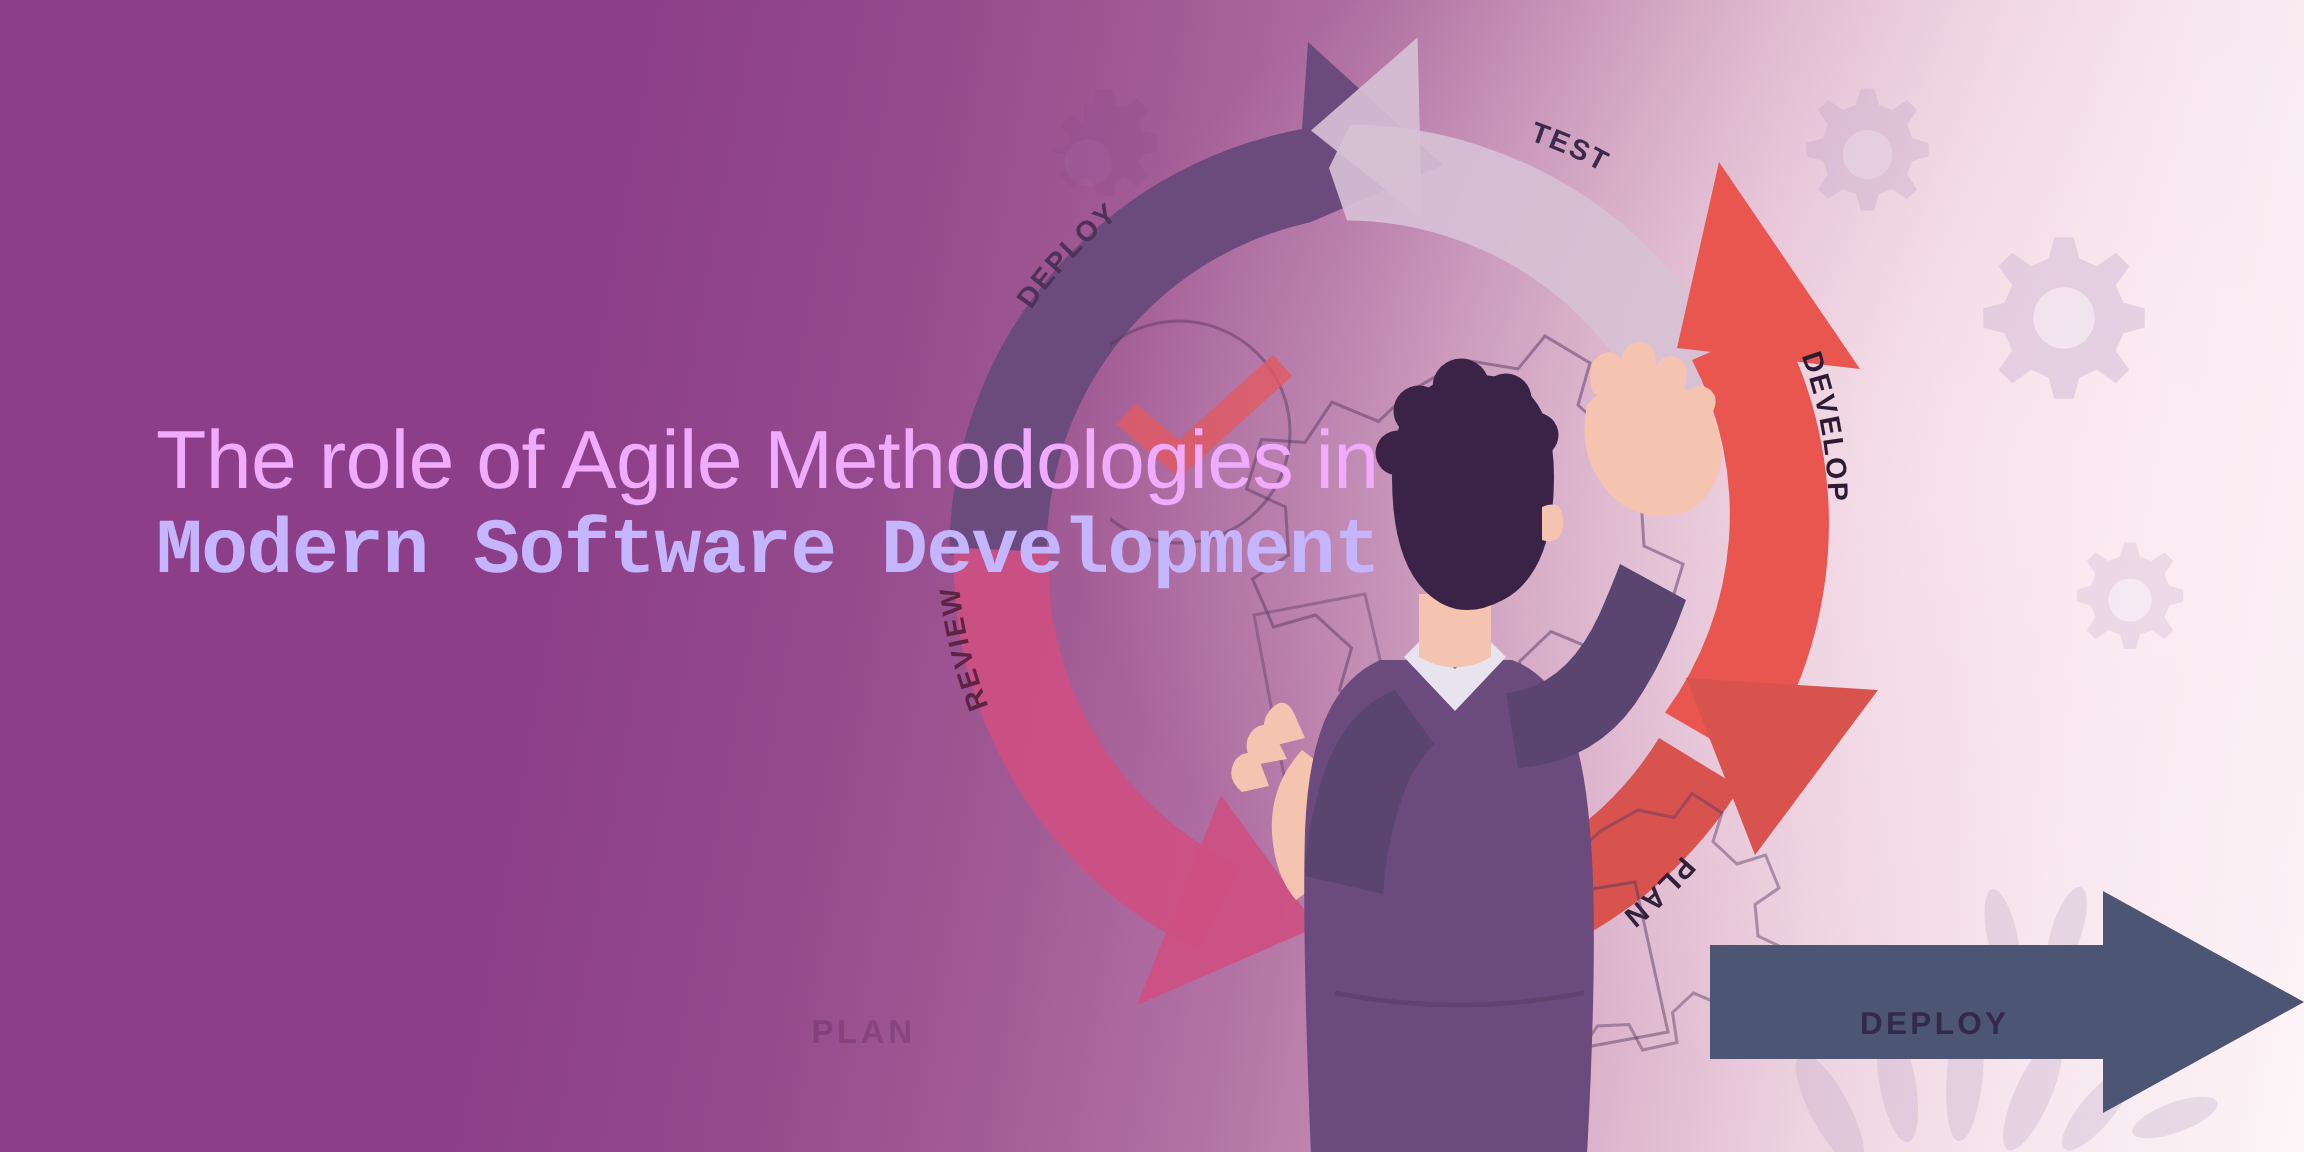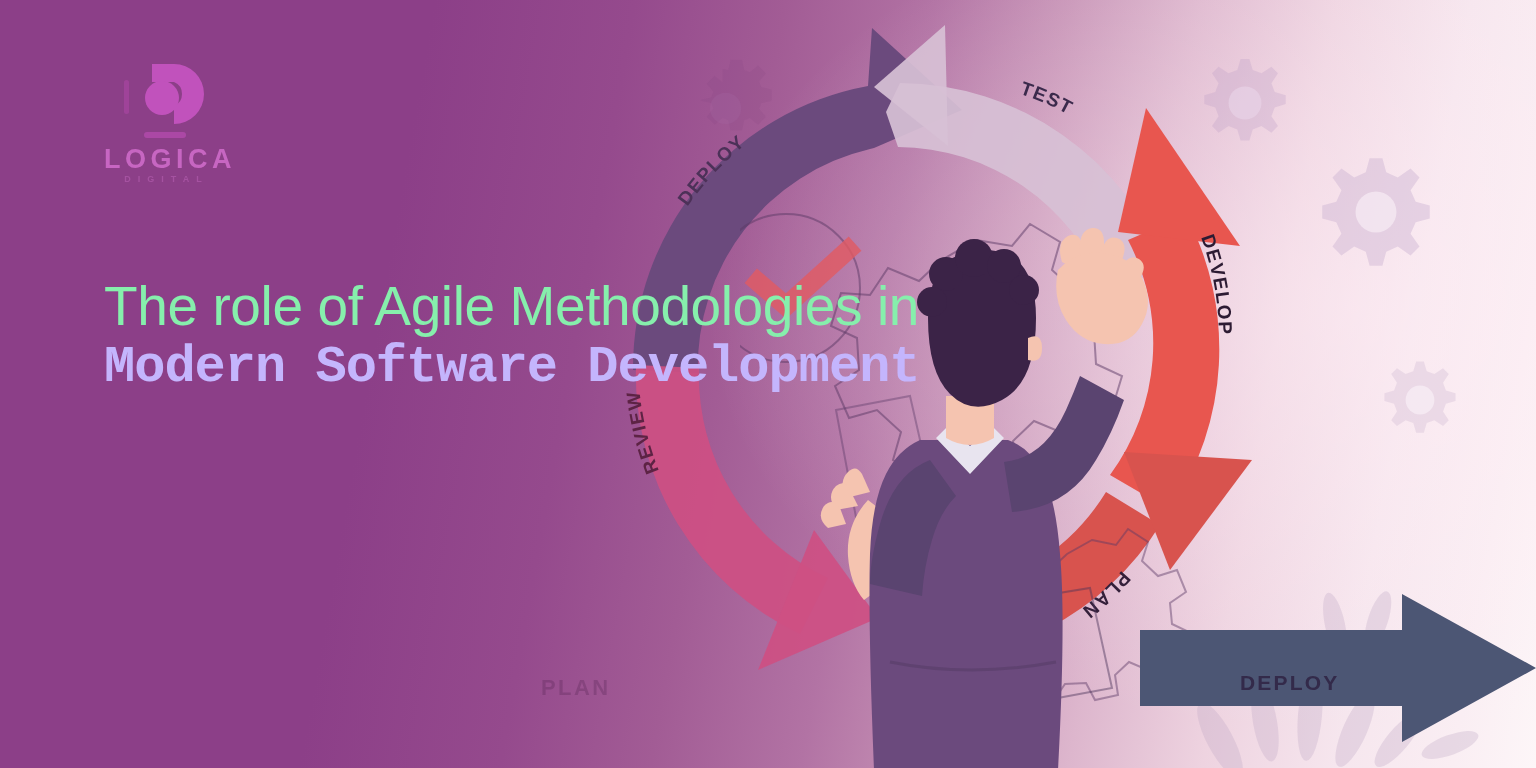--- a/index.html
+++ b/index.html
@@ -153,21 +153,21 @@
   
   .headline {
     position: absolute;
     left: 104px;
     top: 278px;
     width: 1300px;
   }
   .headline-line1 {
     font-size: 55px;
     font-weight: 300;
-    color: #86efac;
+    color: #f0abfc;
     line-height: 1.04;
     letter-spacing: -0.4px;
     font-family: "Liberation Sans", sans-serif;
     margin: 0;
     white-space: nowrap;
   }
   .headline-line2 {
     font-size: 52px;
     font-weight: bold;
     color: #c4b5fd;
@@ -369,31 +369,19 @@
     </svg>
   </div>
 
   <div class="launch-arrow">
     <svg width="400" height="160" viewBox="0 0 400 160">
       <path d="M0 42 L262 42 L262 6 L396 80 L262 154 L262 118 L0 118 Z" fill="#4c5674"></path>
     </svg>
   </div>
   <div class="launch-label">DEPLOY</div>
 
-  <div class="logo">
-    <div class="logo-mark">
-      <svg width="92" height="86" viewBox="0 0 92 86">
-        <path d="M30 6 L52 6 A30 30 0 0 1 52 66 L52 48 A13 13 0 0 0 52 24 L30 24 Z" fill="#c152bc"></path>
-        <circle cx="40" cy="40" r="17" fill="#c152bc"></circle>
-        <rect x="2" y="22" width="5" height="34" rx="2.5" fill="#a5469f" opacity="0.75"></rect>
-        <rect x="22" y="74" width="42" height="6" rx="3" fill="#b34bad" opacity="0.8"></rect>
-      </svg>
-    </div>
-    <div class="logo-word">LOGICA</div>
-    <div class="logo-sub">DIGITAL</div>
-  </div>
 
   <div class="headline">
     <div class="headline-line1">The role of Agile Methodologies in</div>
     <div class="headline-line2">Modern Software Development</div>
   </div>
 
 </div>
 
 </body></html>

